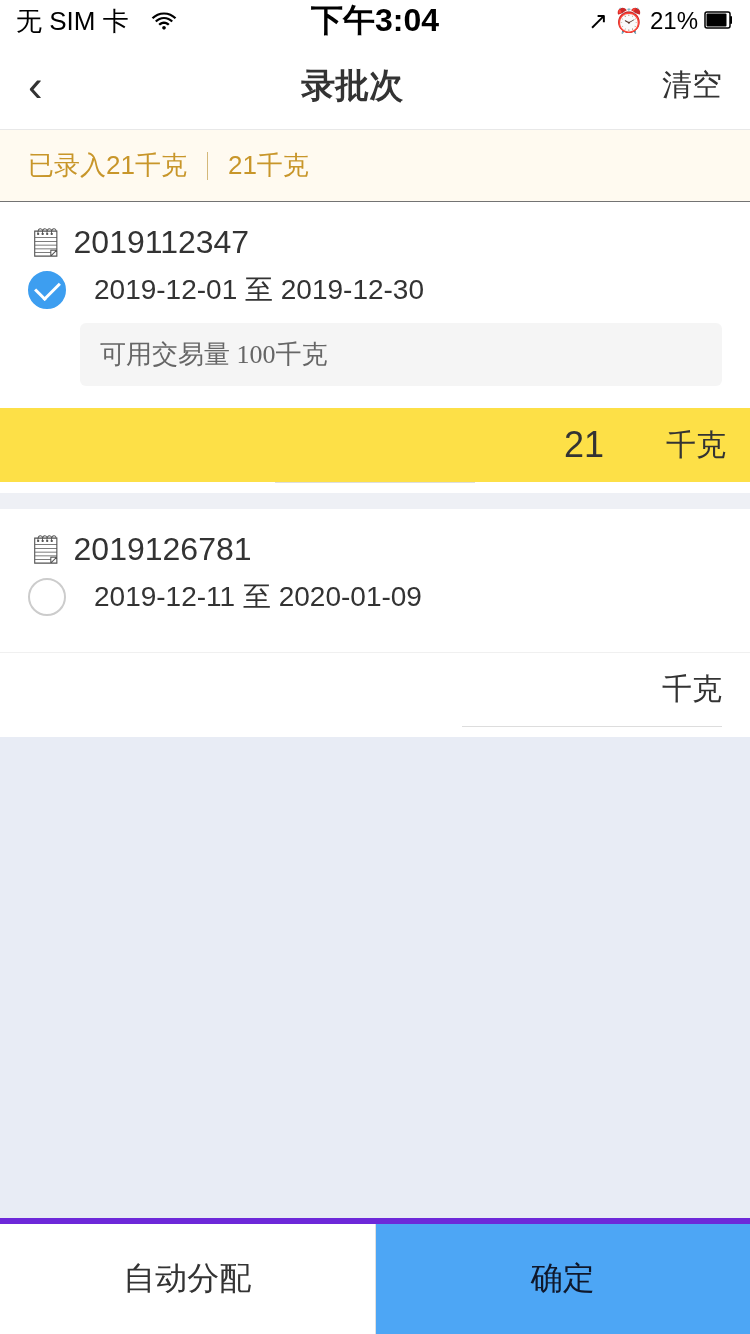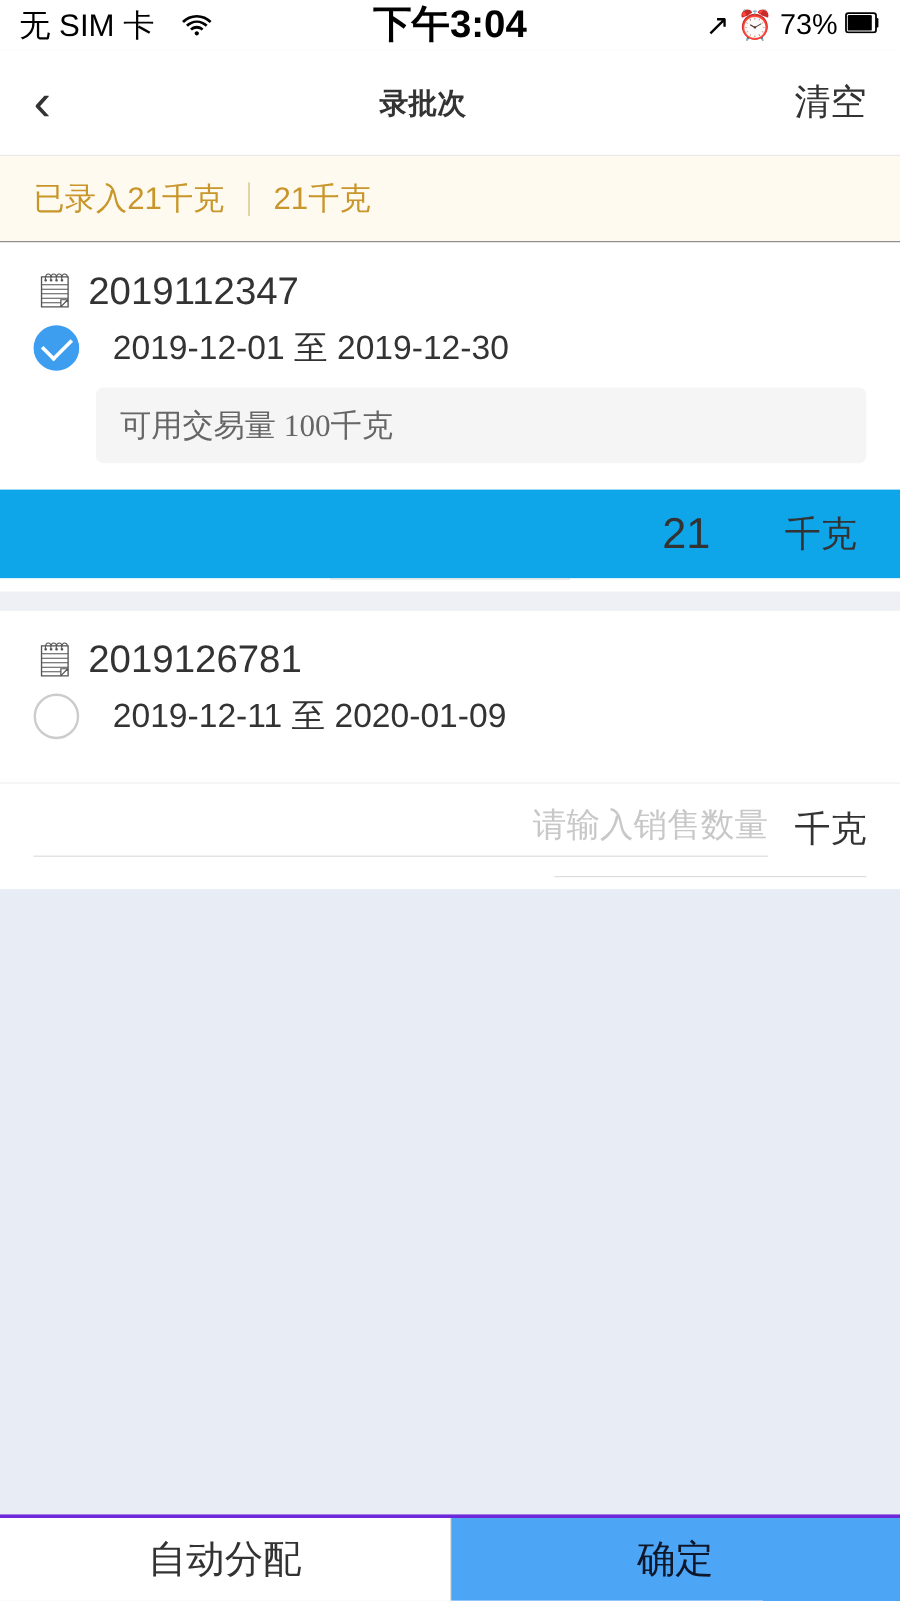--- a/index.html
+++ b/index.html
@@ -56,21 +56,21 @@
       padding: 0 28px;
       border-bottom: 1px solid #e8e8e8;
     }
     .nav-back {
       font-size: 44px;
       color: #333;
       cursor: pointer;
       line-height: 1;
     }
     .nav-title {
-      font-size: 24px;
+      font-size: 34px;
       font-weight: 600;
       color: #333;
     }
     .nav-clear {
       font-size: 30px;
       color: #333;
       cursor: pointer;
     }
 
     
@@ -163,22 +163,22 @@
       color: #666;
       margin-left: 52px;
       font-family: Liberation Serif, serif;
     }
 
     
     .quantity-row {
       display: flex;
       align-items: center;
       justify-content: flex-end;
-      padding: 16px 36px;
-      background: #0ea5e9;
+      padding: 16px 24px;
+      background: #fde047;
       gap: 16px;
     }
     .quantity-value {
       font-size: 36px;
       color: #333;
       font-weight: 400;
     }
     .quantity-unit {
       font-size: 30px;
       color: #333;
@@ -216,24 +216,24 @@
 
     
     .bottom-area {
       flex: 1;
       background: #e8ecf5;
       min-height: 200px;
     }
 
     
     .footer {
-      height: 72px;
-      display: flex;
-      background: #fff;
-      border-top: 3px solid #6d28d9;
+      height: 116px;
+      display: flex;
+      background: #fff;
+      border-top: 6px solid #6d28d9;
       font-family: Liberation Serif, serif;
     }
     .footer-left {
       flex: 1;
       display: flex;
       align-items: center;
       justify-content: center;
       font-size: 32px;
       color: #333;
       cursor: pointer;
@@ -270,21 +270,21 @@
         <path d="M15 13.5c-2.2 0-4.2.9-5.6 2.4l1.6 1.6c1-.9 2.4-1.5 4-1.5s3 .6 4 1.5l1.6-1.6c-1.5-1.5-3.4-2.4-5.6-2.4z" fill="#000"></path>
         <path d="M15 9c-3.5 0-6.7 1.4-9 3.7l1.6 1.6C9.5 12.5 12.1 11 15 11s5.5 1.5 7.4 3.3l1.6-1.6C21.7 10.4 18.5 9 15 9z" fill="#000"></path>
         <path d="M15 4.5C10.2 4.5 5.9 6.4 2.7 9.5l1.6 1.6C7.1 8.3 10.8 6.5 15 6.5S22.9 8.3 25.7 11.1l1.6-1.6C24.1 6.4 19.8 4.5 15 4.5z" fill="#000"></path>
       </svg>
     </span>
   </div>
   <div class="status-center">下午3:04</div>
   <div class="status-right">
     <span>↗</span>
     <span>⏰</span>
-    <span>73%</span>
+    <span>21%</span>
     <span>
       <svg width="30" height="18" viewBox="0 0 30 18" fill="none" xmlns="http://www.w3.org/2000/svg">
         <rect x="1" y="1" width="25" height="16" rx="2" stroke="#000" stroke-width="1.5"></rect>
         <rect x="2.5" y="2.5" width="20" height="13" rx="1" fill="#000"></rect>
         <path d="M27 6v6" stroke="#000" stroke-width="2" stroke-linecap="round"></path>
       </svg>
     </span>
   </div>
 </div>
 
@@ -331,24 +331,20 @@
       <span class="batch-doc-icon">🗒</span>
       <span class="batch-id">2019126781</span>
     </div>
     <div class="batch-date-row">
       <div class="batch-radio"></div>
       <span class="batch-date">2019-12-11 至 2020-01-09</span>
     </div>
   </div>
 
   <div class="input-row">
-    <div class="input-underline">
-      <span class="input-placeholder-text">请输入销售数量</span>
-      <input type="text" style="position: absolute; opacity: 0; pointer-events: none;">
-    </div>
     <span class="quantity-unit">千克</span>
   </div>
   <div style="display:flex; justify-content:flex-end; padding: 0 28px 10px 28px; background:#fff;">
     <div style="width:260px; height:1px; background:#ddd;"></div>
   </div>
 </div>
 
 <div class="bottom-area"></div>
 
 <div class="footer">

